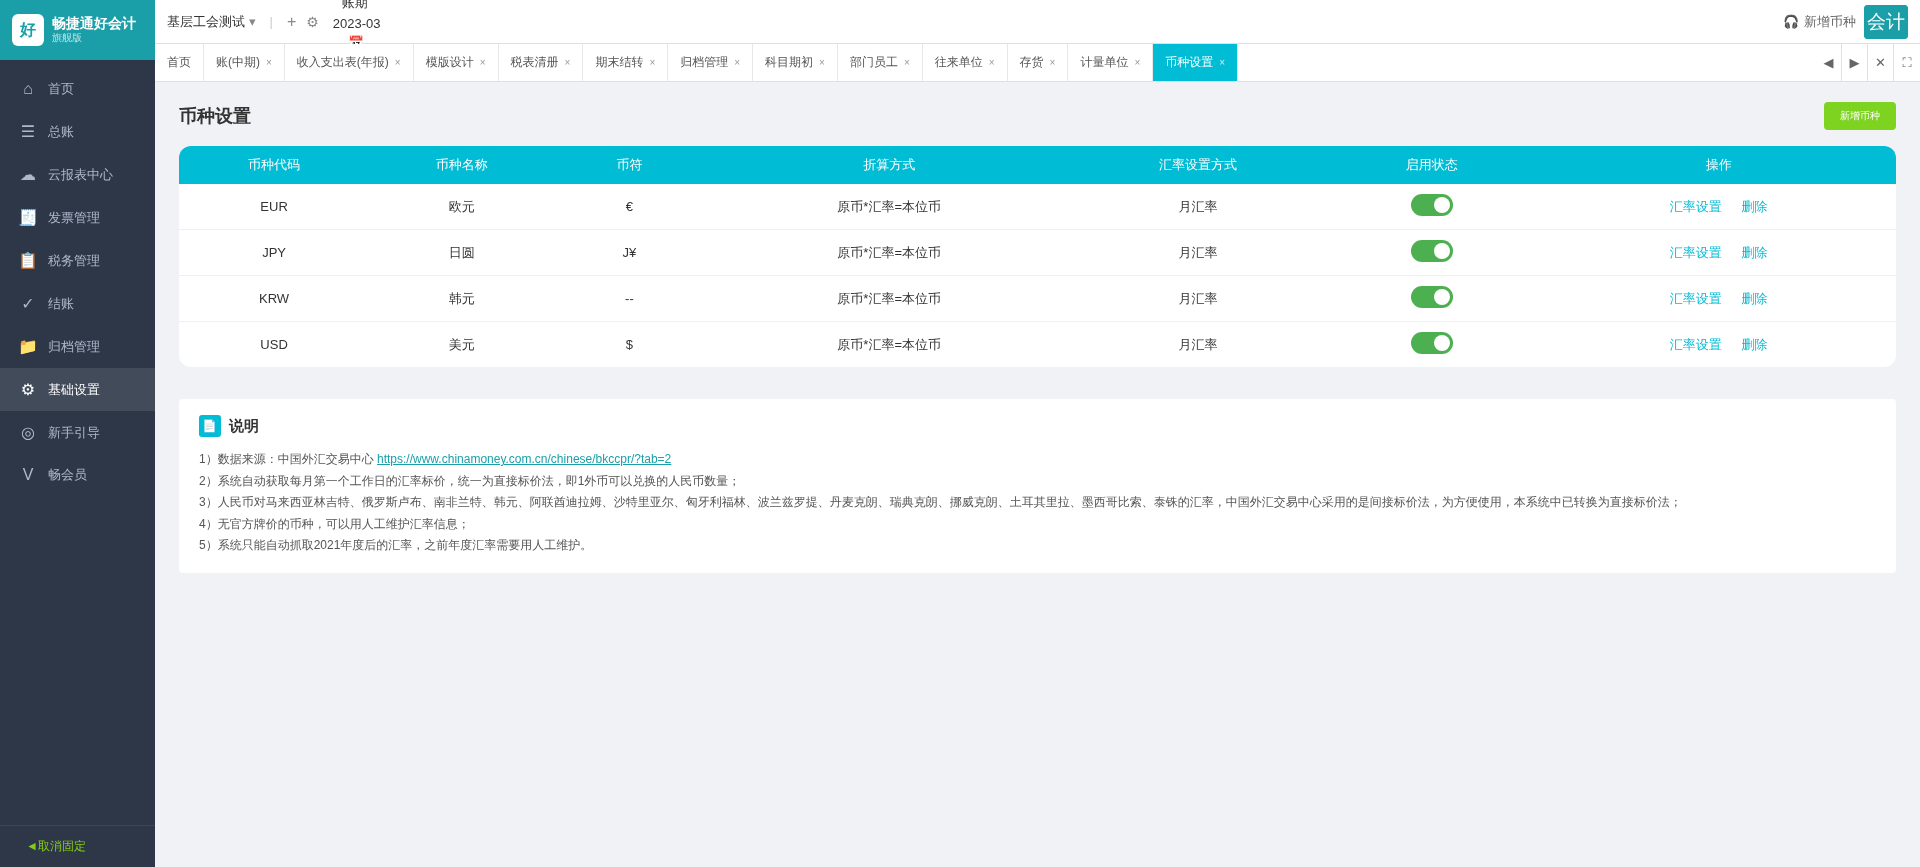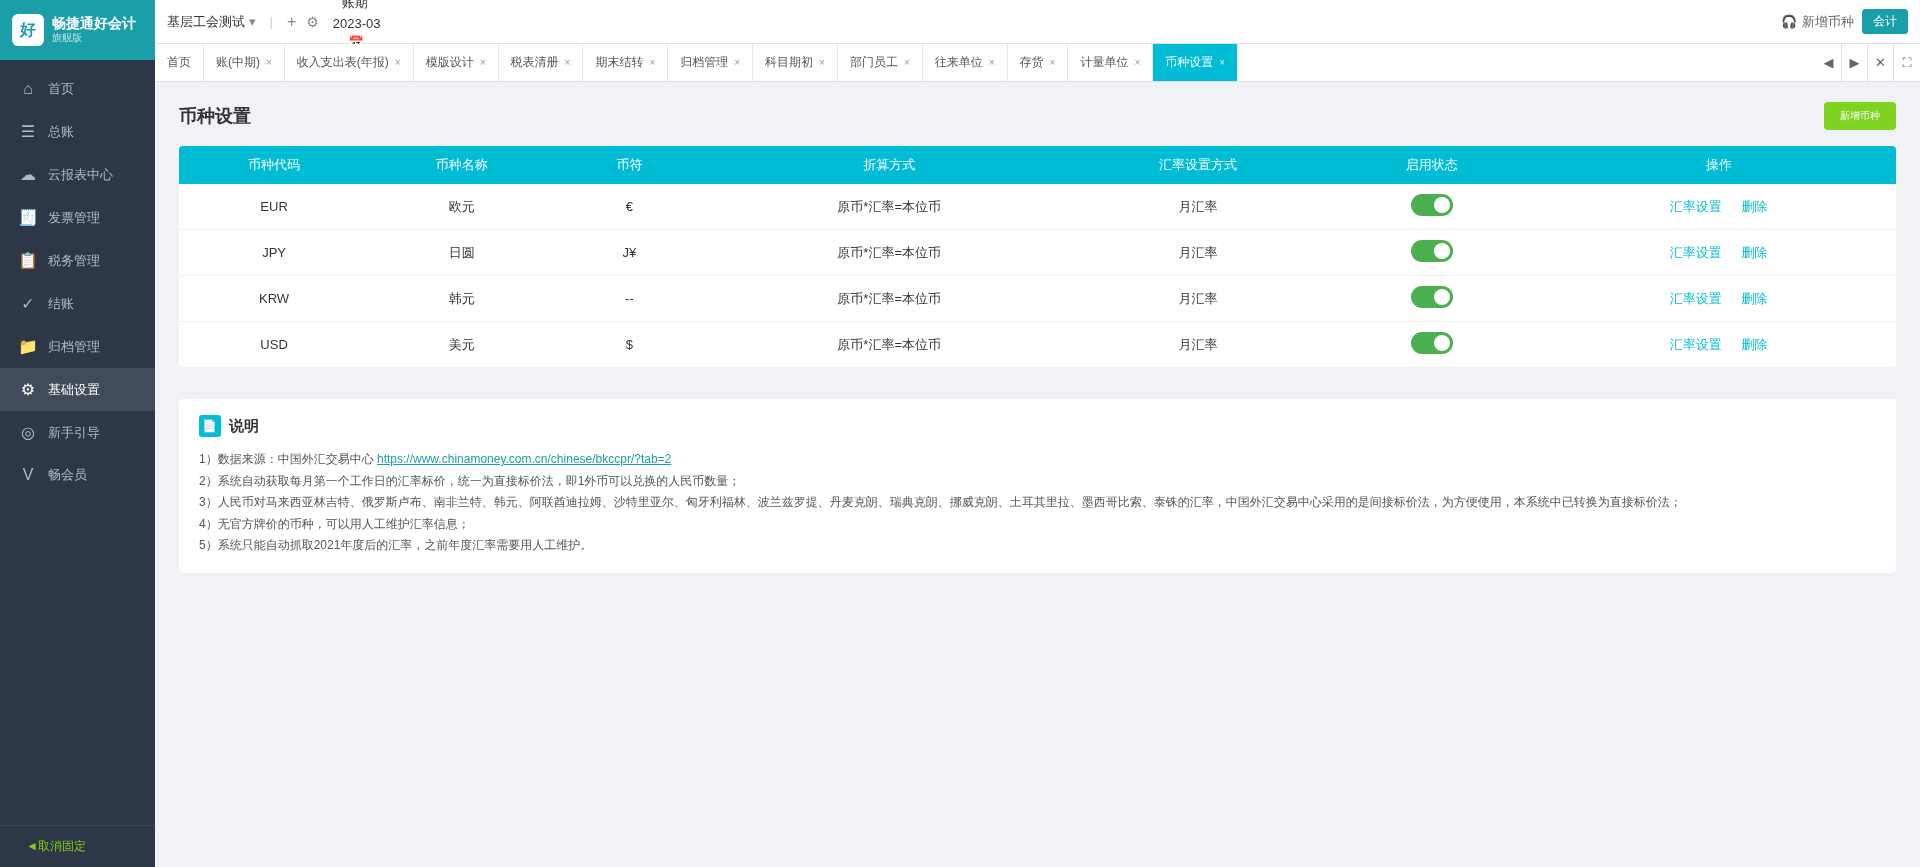--- a/index.html
+++ b/index.html
@@ -78,22 +78,22 @@
     .topbar-company { font-size: 13px; color: #333; display: flex; align-items: center; gap: 4px; }
     .topbar-divider { color: #ccc; margin: 0 4px; }
     .topbar-period { font-size: 13px; color: #333; display: flex; align-items: center; gap: 4px; flex-direction: column; }
     .topbar-actions { display: flex; align-items: center; gap: 8px; margin-left: auto; }
     .topbar-help { display: flex; align-items: center; gap: 4px; color: #666; font-size: 13px; cursor: pointer; }
     .topbar-btn {
       border: 1px solid #1a9fa8;
       color: #1a9fa8;
       background: #fff;
       border-radius: 3px;
-      padding: 3px 10px;
-      font-size: 12px;
+      padding: 3px 2px;
+      font-size: 19px;
       cursor: pointer;
     }
     .topbar-btn.active { background: #1a9fa8; color: #fff; }
 
     
     .tabbar {
       background: #fff;
       border-bottom: 1px solid #e0e0e0;
       display: flex;
       align-items: center;
@@ -172,21 +172,21 @@
       color: #fff;
       border: none;
       border-radius: 4px;
       padding: 7px 16px;
       font-size: 10px;
       cursor: pointer;
       font-weight: 500;
     }
 
     
-    .data-table { width: 100%; border-collapse: collapse; background: #fff; border-radius: 4px; overflow: hidden; }
+    .data-table { width: 100%; border-collapse: collapse; background: #fff; border-radius: 12px; overflow: hidden; }
     .data-table th {
       background: #00bcd4;
       color: #fff;
       padding: 10px 12px;
       font-size: 13px;
       font-weight: normal;
       text-align: center;
     }
     .data-table td {
       padding: 10px 24px;

